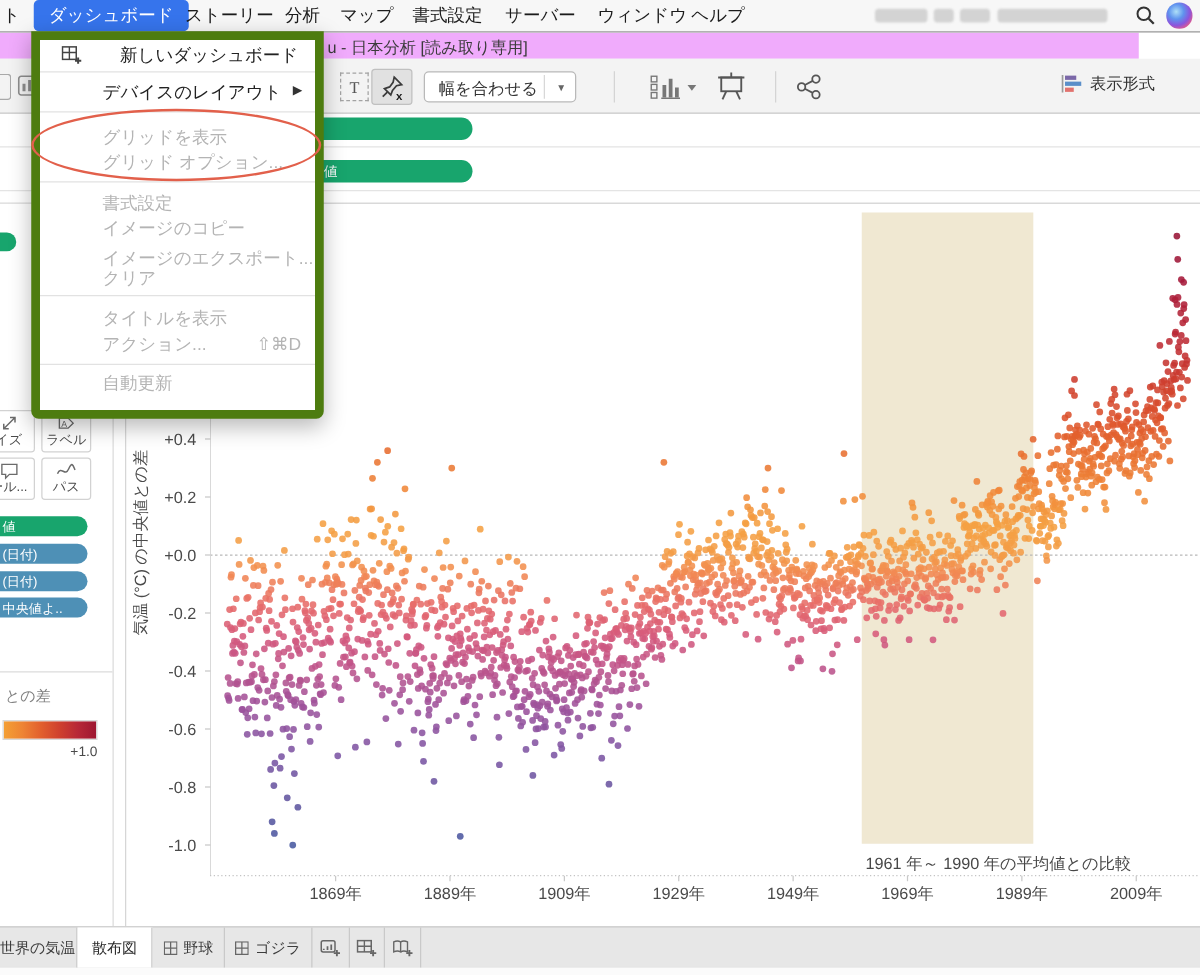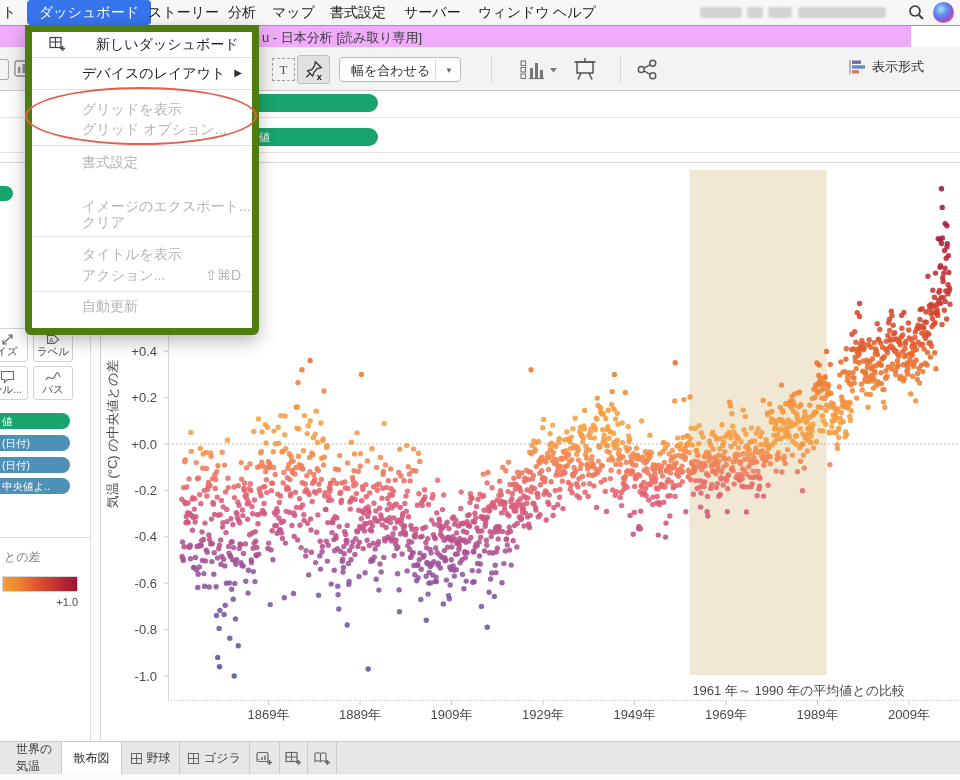--- a/index.html
+++ b/index.html
@@ -2346,20 +2346,23 @@
     <div class="mi off" style="top:67px;">
       <span>グリッドを表示</span>
     </div>
     <div class="mi off" style="top:87px;">
       <span>グリッド オプション...</span>
     </div>
     <div class="msep" style="top:113px;"></div>
     <div class="mi off" style="top:120px;">
       <span>書式設定</span>
     </div>
+    <div class="mi off" style="top:140px;">
+      <span>イメージのコピー</span>
+    </div>
     <div class="mi off" style="top:164px;">
       <span>イメージのエクスポート...</span>
     </div>
     <div class="mi off" style="top:180px;">
       <span>クリア</span>
     </div>
     <div class="msep" style="top:204px;"></div>
     <div class="mi off" style="top:212px;">
       <span>タイトルを表示</span>
     </div>
@@ -2368,21 +2371,21 @@
       <span class="short">⇧⌘D</span>
     </div>
     <div class="msep" style="top:259px;"></div>
     <div class="mi off" style="top:264px;">
       <span>自動更新</span>
     </div>
   </div>
   <div id="red-ellipse"></div>
 
   <div id="tabsbar">
-    <div class="sheet-tab" style="left:0;width:62px;justify-content:flex-start;padding-left:16px;">
+    <div class="sheet-tab" style="left:0;width:62px;justify-content:flex-start;padding-left:0;">
       <span>世界の気温</span>
     </div>
     <div class="sheet-tab active" style="left:62px;width:60px;">
       <span>散布図</span>
     </div>
     <div class="sheet-tab" style="left:122px;width:58px;">
       <svg width="11" height="11" viewBox="0 0 11 11">
           <rect x="0.5" y="0.5" width="10" height="10" fill="none" stroke="#666" stroke-width="1"></rect>
           <line x1="0.5" y1="5.5" x2="10.5" y2="5.5" stroke="#666" stroke-width="1"></line>
           <line x1="5.5" y1="0.5" x2="5.5" y2="10.5" stroke="#666" stroke-width="1"></line>

